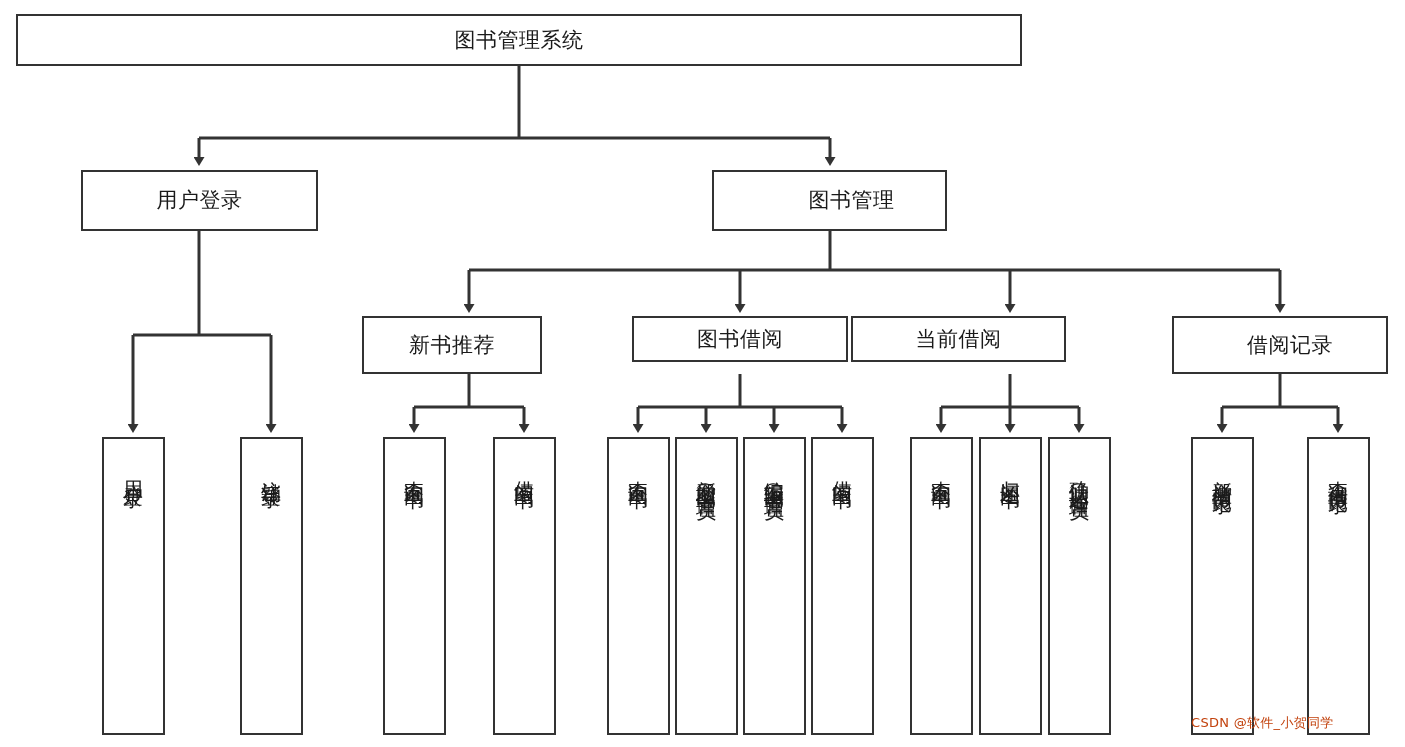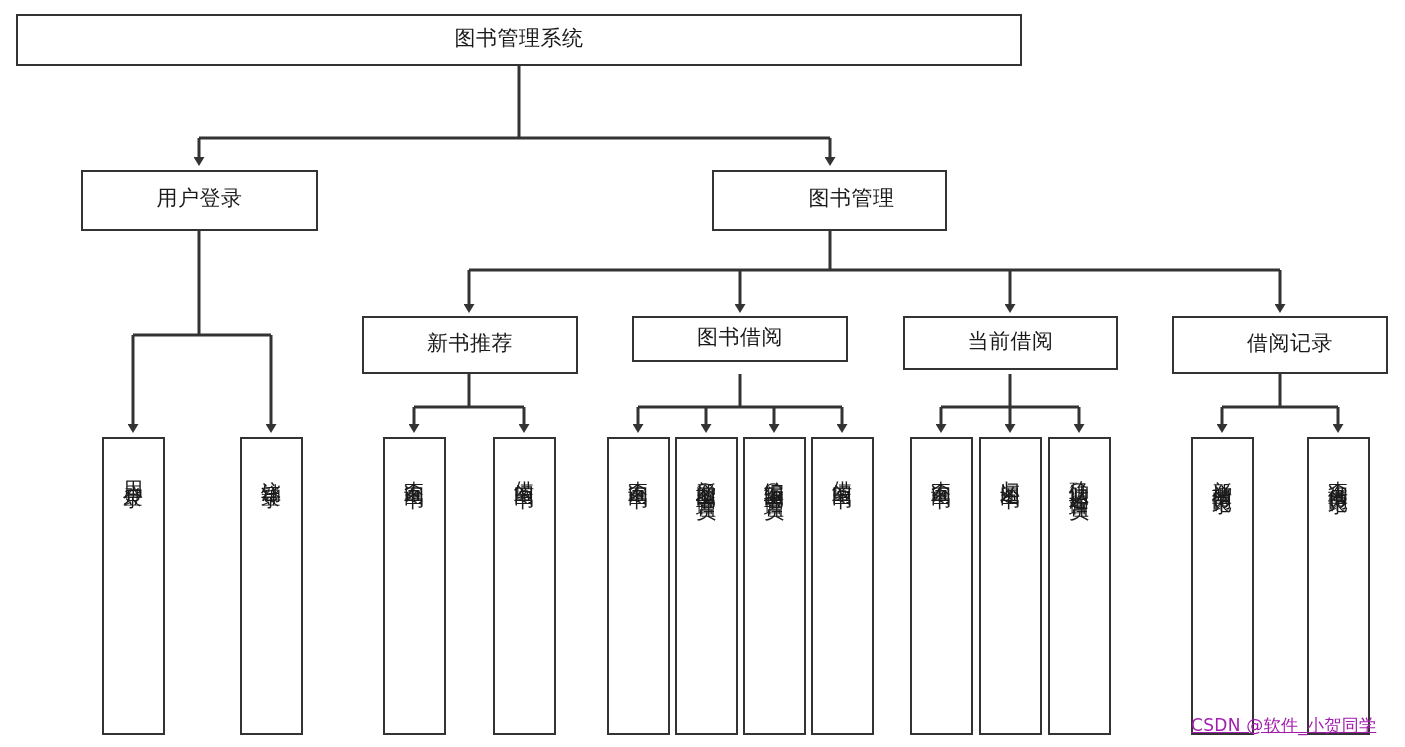--- a/index.html
+++ b/index.html
@@ -35,44 +35,42 @@
   }
   .node-label {
     display: block;
     line-height: 1.15;
     letter-spacing: 0.5px;
   }
   
   .node.horiz .node-label {
     font-size: 21px;
     writing-mode: horizontal-tb;
-    font-family: Liberation Mono, monospace;
   }
   
   .node.vert {
     align-items: flex-start;
     padding-top: 26px;
   }
   .node.vert .node-label {
     writing-mode: vertical-rl;
     text-orientation: upright;
     font-size: 20px;
     line-height: 1.0;
     letter-spacing: 3px;
     white-space: nowrap;
   }
   .watermark {
     position: absolute;
     left: 1191px;
     top: 714px;
-    font-size: 17px;
-    color: #a21caf;
+    font-size: 13px;
+    color: #c2410c;
     white-space: nowrap;
     letter-spacing: 0.3px;
-    text-decoration: underline;
   }
   svg line, svg path {
     shape-rendering: geometricPrecision;
   }
 </style>
 </head>
 <body>
 
 <svg id="canvas" viewBox="0 0 1405 747" width="1405" height="747" xmlns="http://www.w3.org/2000/svg">
   <defs>
@@ -126,27 +124,27 @@
   <span class="node-label">图书管理系统</span>
 </div>
 
 <div class="node horiz" style="left:81px; top:170px; width:237px; height:61px;">
   <span class="node-label">用户登录</span>
 </div>
 <div class="node horiz" style="left:712px; top:170px; width:235px; height:61px;padding-left:44px;">
   <span class="node-label">图书管理</span>
 </div>
 
-<div class="node horiz" style="left:362px; top:316px; width:216px; height:58px;">
+<div class="node horiz" style="left:362px; top:316px; width:180px; height:58px;">
   <span class="node-label">新书推荐</span>
 </div>
 <div class="node horiz" style="left:632px; top:316px; width:216px; height:46px;">
   <span class="node-label">图书借阅</span>
 </div>
-<div class="node horiz" style="left:903px; top:316px; width:215px; height:54px;text-align:center;">
+<div class="node horiz" style="left:851px; top:316px; width:215px; height:46px;text-align:center;">
   <span class="node-label">当前借阅</span>
 </div>
 <div class="node horiz" style="left:1172px; top:316px; width:216px; height:58px;padding-left:20px;">
   <span class="node-label">借阅记录</span>
 </div>
 
 <div class="node vert" style="left:102px; top:437px; width:63px; height:298px;">
   <span class="node-label">用户登录</span>
 </div>
 <div class="node vert" style="left:240px; top:437px; width:63px; height:298px;">

